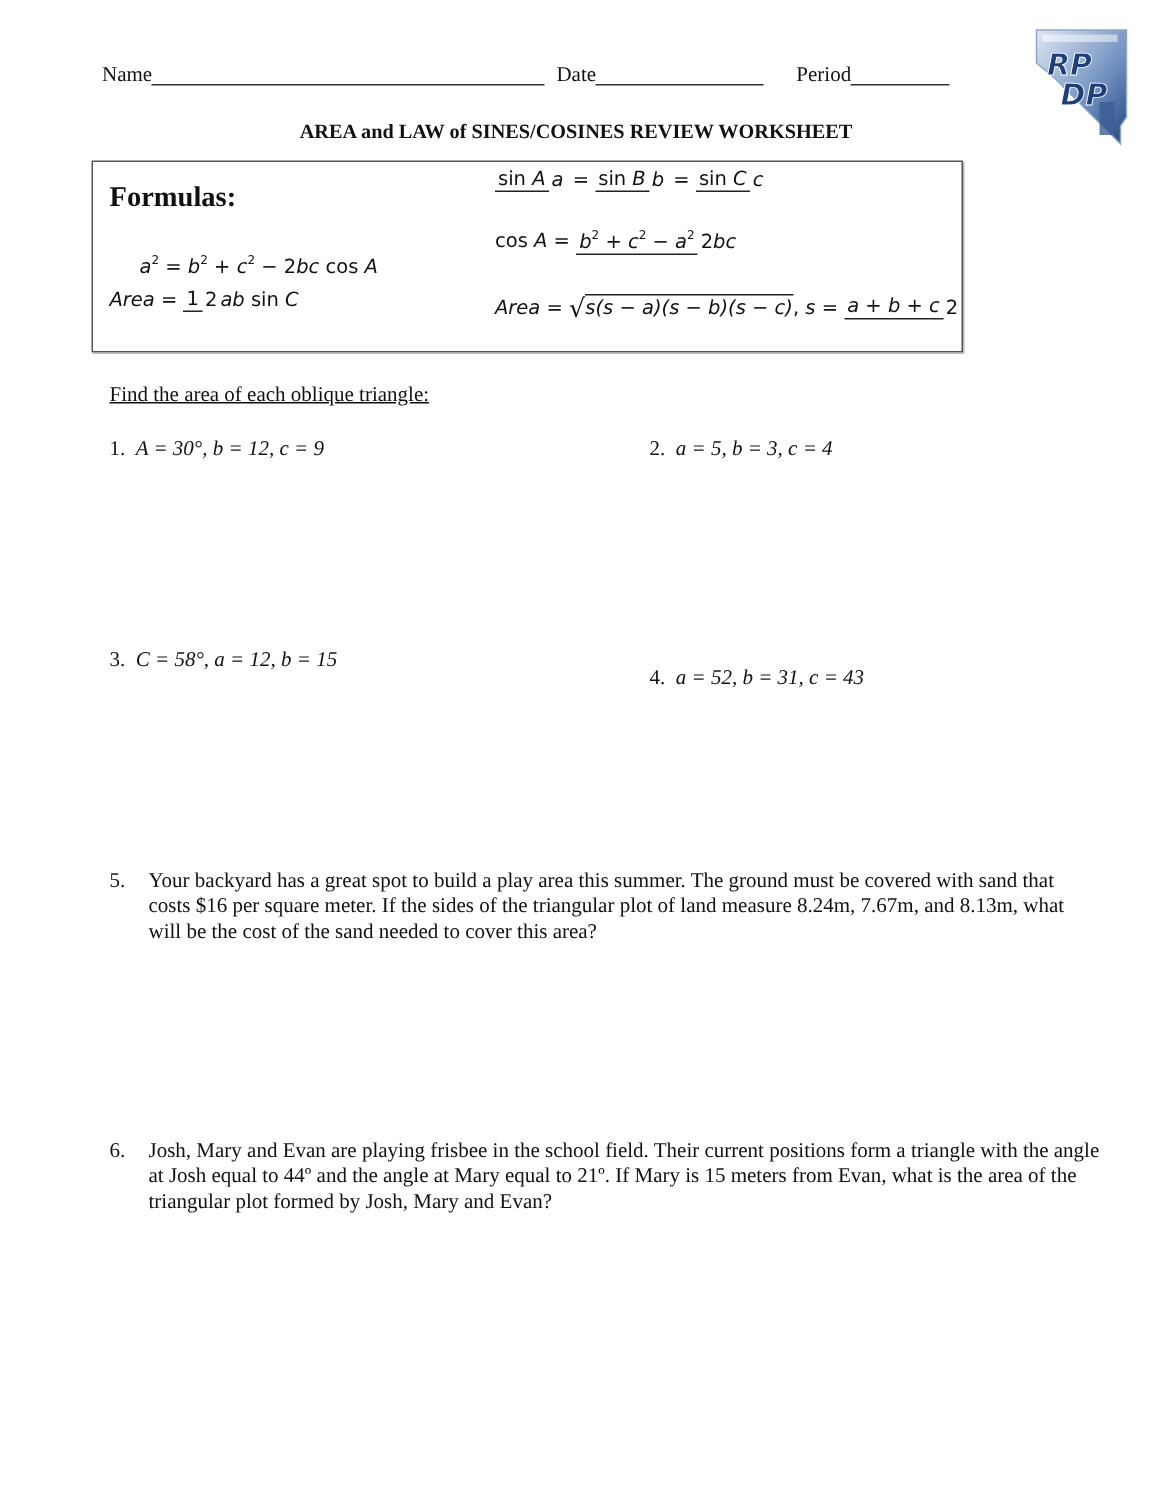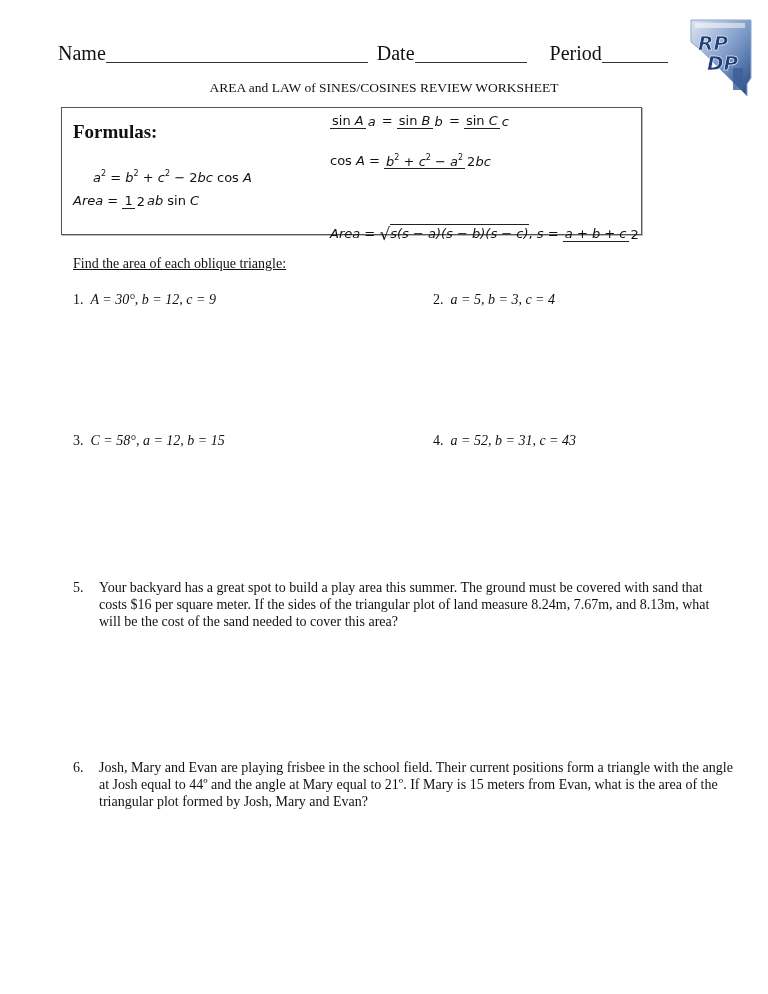--- a/index.html
+++ b/index.html
@@ -12,39 +12,39 @@
       height: 994px;
       position: relative;
       overflow: hidden;
       font-family: "Liberation Serif", serif;
       color: #111111;
     }
     .abs { position: absolute; }
 
     
     .header-line {
-      left: 58px; top: 42px;
-      font-size: 20px;
+      left: 68px; top: 42px;
+      font-size: 14px;
       white-space: nowrap;
     }
     .blank {
       display: inline-block;
       border-bottom: 1px solid #333;
       height: 14px;
       vertical-align: baseline;
       margin-bottom: -3px;
     }
     .logo {
       left: 689px; top: 18px;
       width: 64px; height: 80px;
     }
     .title {
       left: 0; width: 768px; top: 80px;
       text-align: center;
-      font-weight: normal;
+      font-weight: bold;
       font-size: 13.5px;
     }
 
     
     .formula-box {
       left: 61px; top: 107px;
       width: 581px; height: 128px;
       border: 1.5px solid #555;
       box-shadow: 1px 1px 0 #bbb;
       box-sizing: border-box;
@@ -82,37 +82,37 @@
     }
     .sqrt-body {
       border-top: 1px solid #222;
       padding-top: 1px;
     }
 
     .f-cos-law { left: 73px; top: 169px; margin-left: 20px; }
     .f-area-sas { left: 73px; top: 193px; }
     .f-sines { left: 330px; top: 113px; }
     .f-cosA { left: 330px; top: 153px; }
-    .f-heron { left: 330px; top: 196px; margin-top: 28px; }
+    .f-heron { left: 330px; top: 196px; }
 
     
     .section-heading {
       left: 73px; top: 256px;
       font-weight: normal;
       font-size: 14px;
       text-decoration: underline;
     }
     .problem {
       font-size: 14px;
       white-space: nowrap;
     }
     .p1 { left: 73px; top: 292px; }
     .p2 { left: 433px; top: 292px; }
     .p3 { left: 73px; top: 433px; }
-    .p4 { left: 433px; top: 433px; }
+    .p4 { left: 433px; top: 445px; }
 
     .word-problem {
       left: 73px;
       width: 660px;
       font-size: 14px;
       line-height: 17px;
       display: flex;
     }
     .word-problem .num {
       width: 26px;

